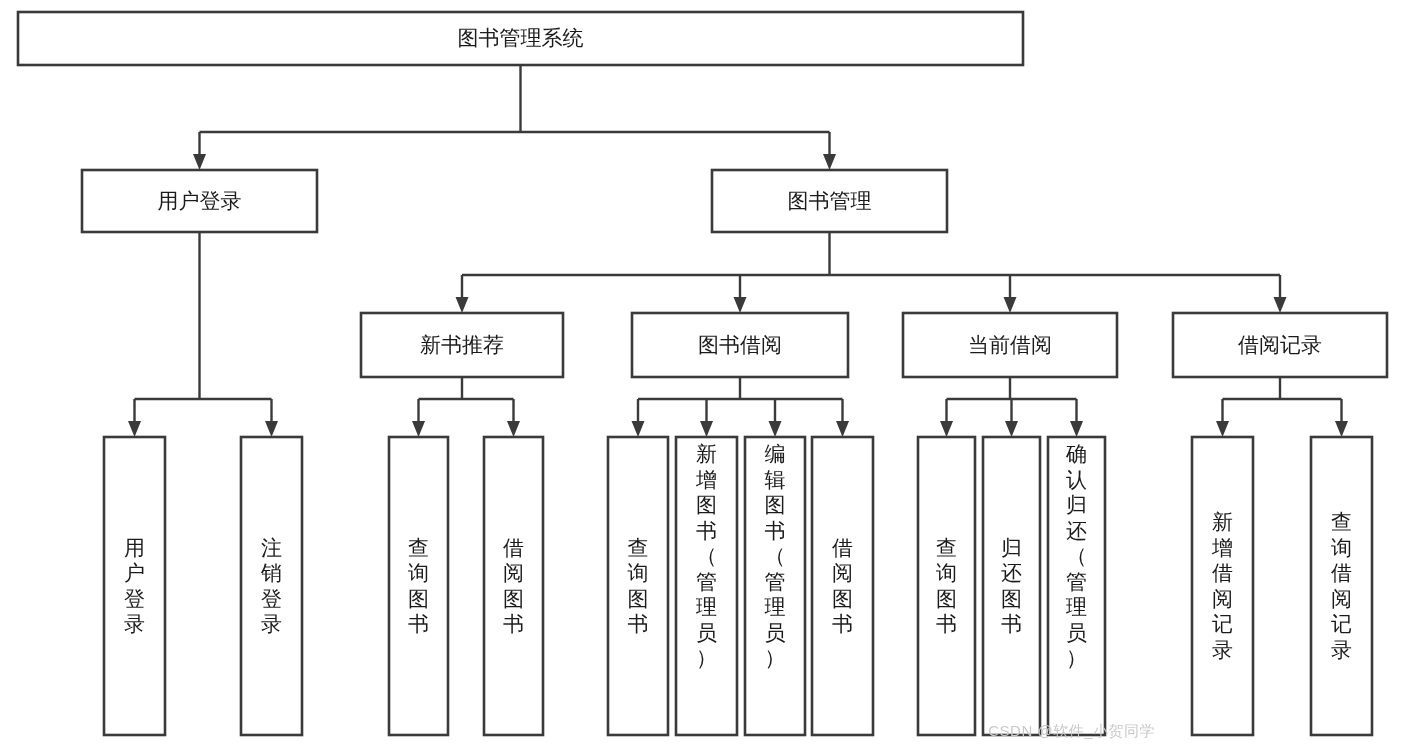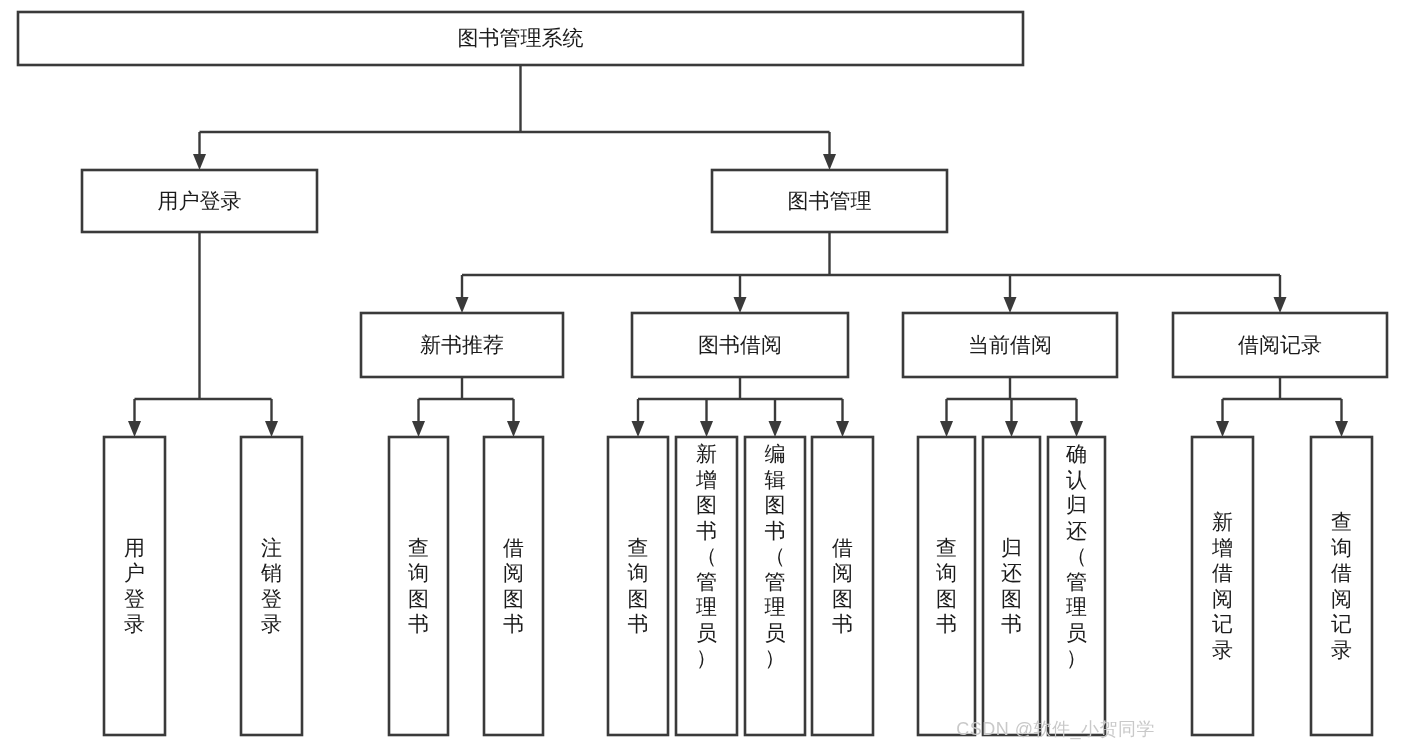--- a/index.html
+++ b/index.html
@@ -53,21 +53,21 @@
     font-family: "Liberation Sans", "DejaVu Sans", sans-serif;
     font-size: 21px;
     fill: #1b1b1b;
     text-anchor: middle;
   }
   .watermark {
     position: absolute;
     right: 8px;
     bottom: 6px;
     font-family: "Liberation Sans", "DejaVu Sans", sans-serif;
-    font-size: 18px;
+    font-size: 15px;
     color: #c9c9c9;
     white-space: nowrap;
     letter-spacing: 0.5px;
     user-select: none;
   }
 </style>
 </head>
 <body>
 
 <div id="diagram-root">

